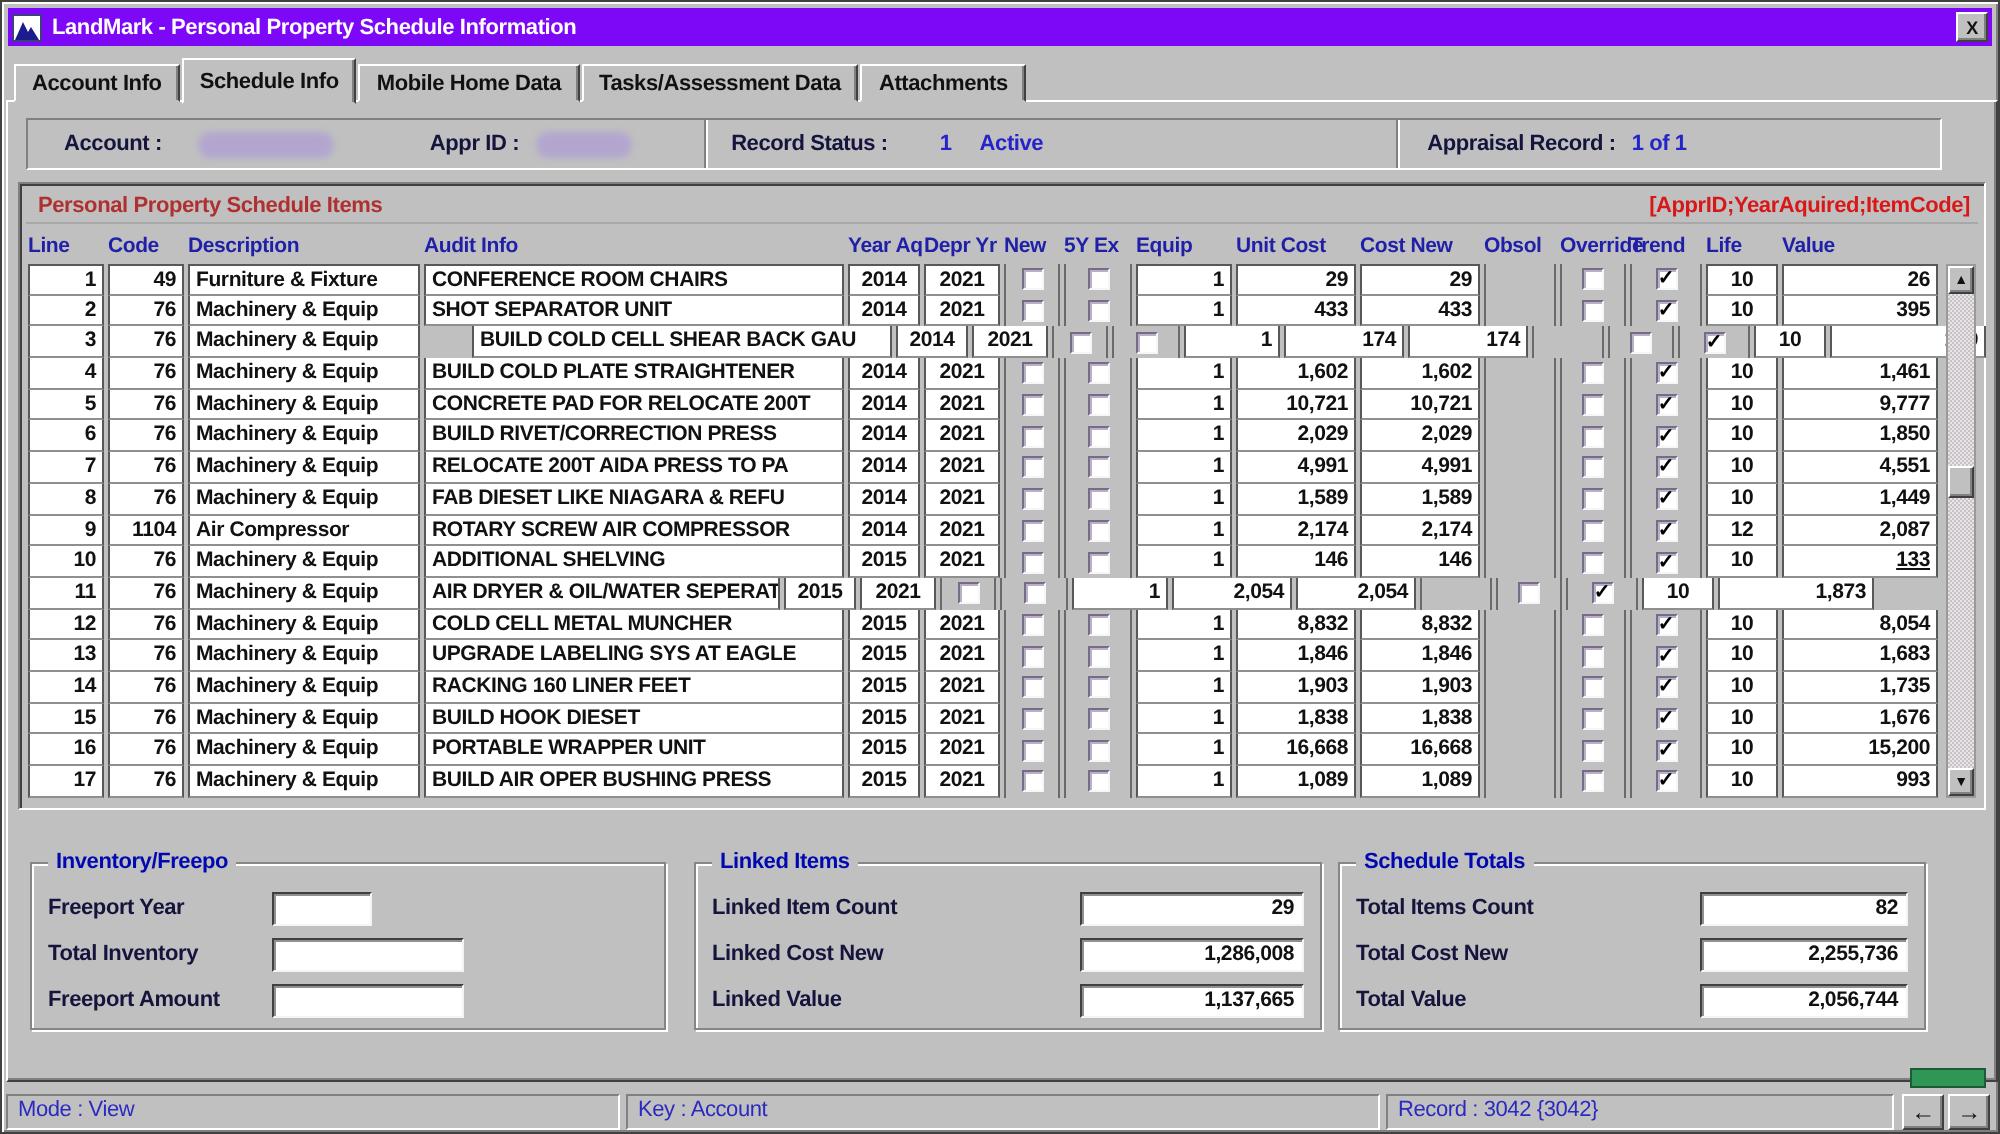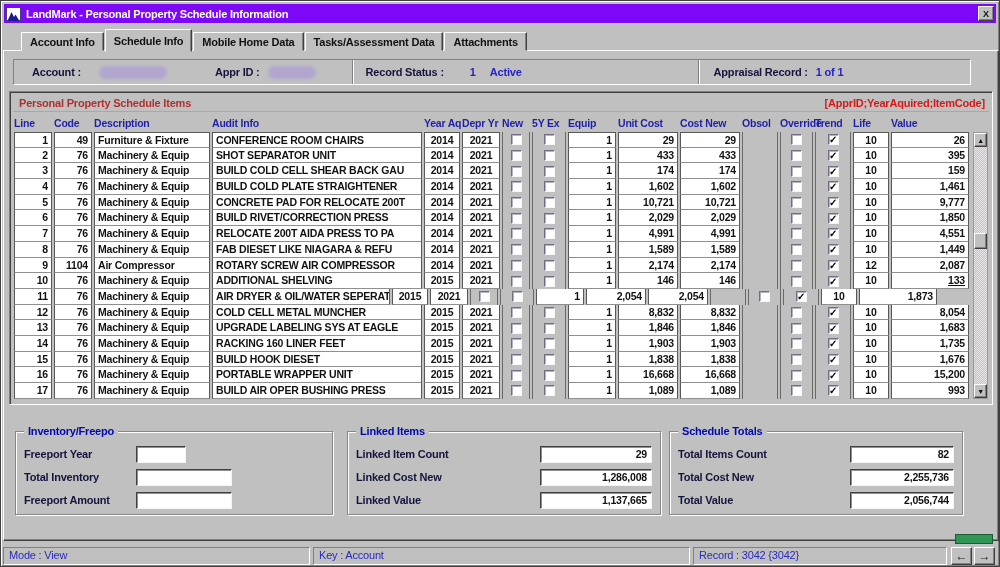--- a/index.html
+++ b/index.html
@@ -19,21 +19,21 @@
        overflow:hidden;letter-spacing:-0.2px;}
   
   .titlebar{position:absolute;left:3px;top:3px;right:3px;height:19px;background:var(--titlebar);
             color:#fff;display:flex;align-items:center;padding:0 2px;}
   .titlebar .app-icon{width:15px;height:14px;background:#fff;border:1px solid #404080;margin-right:5px;flex:0 0 auto;}
   .titlebar .t{font-size:11px;font-weight:bold;flex:1;white-space:nowrap;}
   .close-btn{width:16px;height:15px;background:var(--win-gray);border:1px solid;border-color:#fff #404040 #404040 #fff;
              box-shadow:inset -1px -1px 0 #808080;font-size:9px;font-weight:bold;color:#111;
              display:flex;align-items:center;justify-content:center;}
   
-  .tabs{position:absolute;left:20px;top:27px;height:23px;display:flex;align-items:flex-end;z-index:3;}
+  .tabs{position:absolute;left:6px;top:27px;height:23px;display:flex;align-items:flex-end;z-index:3;}
   .tab{height:19px;padding:3px 8px 0;background:var(--win-gray);font-size:11px;font-weight:bold;color:#111;
        border:1px solid;border-color:#fff #404040 transparent #fff;box-shadow:inset -1px 0 0 #808080;
        white-space:nowrap;margin-right:1px;}
   .tab.active{height:23px;padding-top:5px;position:relative;top:1px;z-index:4;
               box-shadow:inset -1px 0 0 #808080, 0 2px 0 var(--win-gray);}
   
   .mainpanel{position:absolute;left:2px;top:49px;width:996px;height:491px;
              border:1px solid;border-color:#fff #404040 #404040 #fff;box-shadow:inset -1px -1px 0 #808080;}
   
   .accountbar{position:absolute;left:12px;top:58px;width:958px;height:26px;
@@ -211,21 +211,21 @@
               <span class="mark">✓</span>
             </div>
           </div>
           <div class="cell txt al-c" style="width: 36px;">10</div>
           <div class="cell txt al-r" style="width: 78px;">395</div>
         </div>
         <div class="grow">
           <div class="cell txt al-r" style="width: 38px;">3</div>
           <div class="cell txt al-r" style="width: 38px;">76</div>
           <div class="cell txt al-l" style="width: 116px;">Machinery &amp; Equip</div>
-          <div class="cell txt al-l" style="width: 210px;">BUILD COLD CELL SHEAR BACK GAU</div>
+          <div class="cell txt al-l" style="width: 210px; margin-left: 24px;">BUILD COLD CELL SHEAR BACK GAU</div>
           <div class="cell txt al-c" style="width: 36px;">2014</div>
           <div class="cell txt al-c" style="width: 38px;">2021</div>
           <div class="cell chk" style="width: 28px;">
             <div class="cb"></div>
           </div>
           <div class="cell chk" style="width: 34px;">
             <div class="cb"></div>
           </div>
           <div class="cell txt al-r" style="width: 48px;">1</div>
           <div class="cell txt al-r" style="width: 60px;">174</div>

